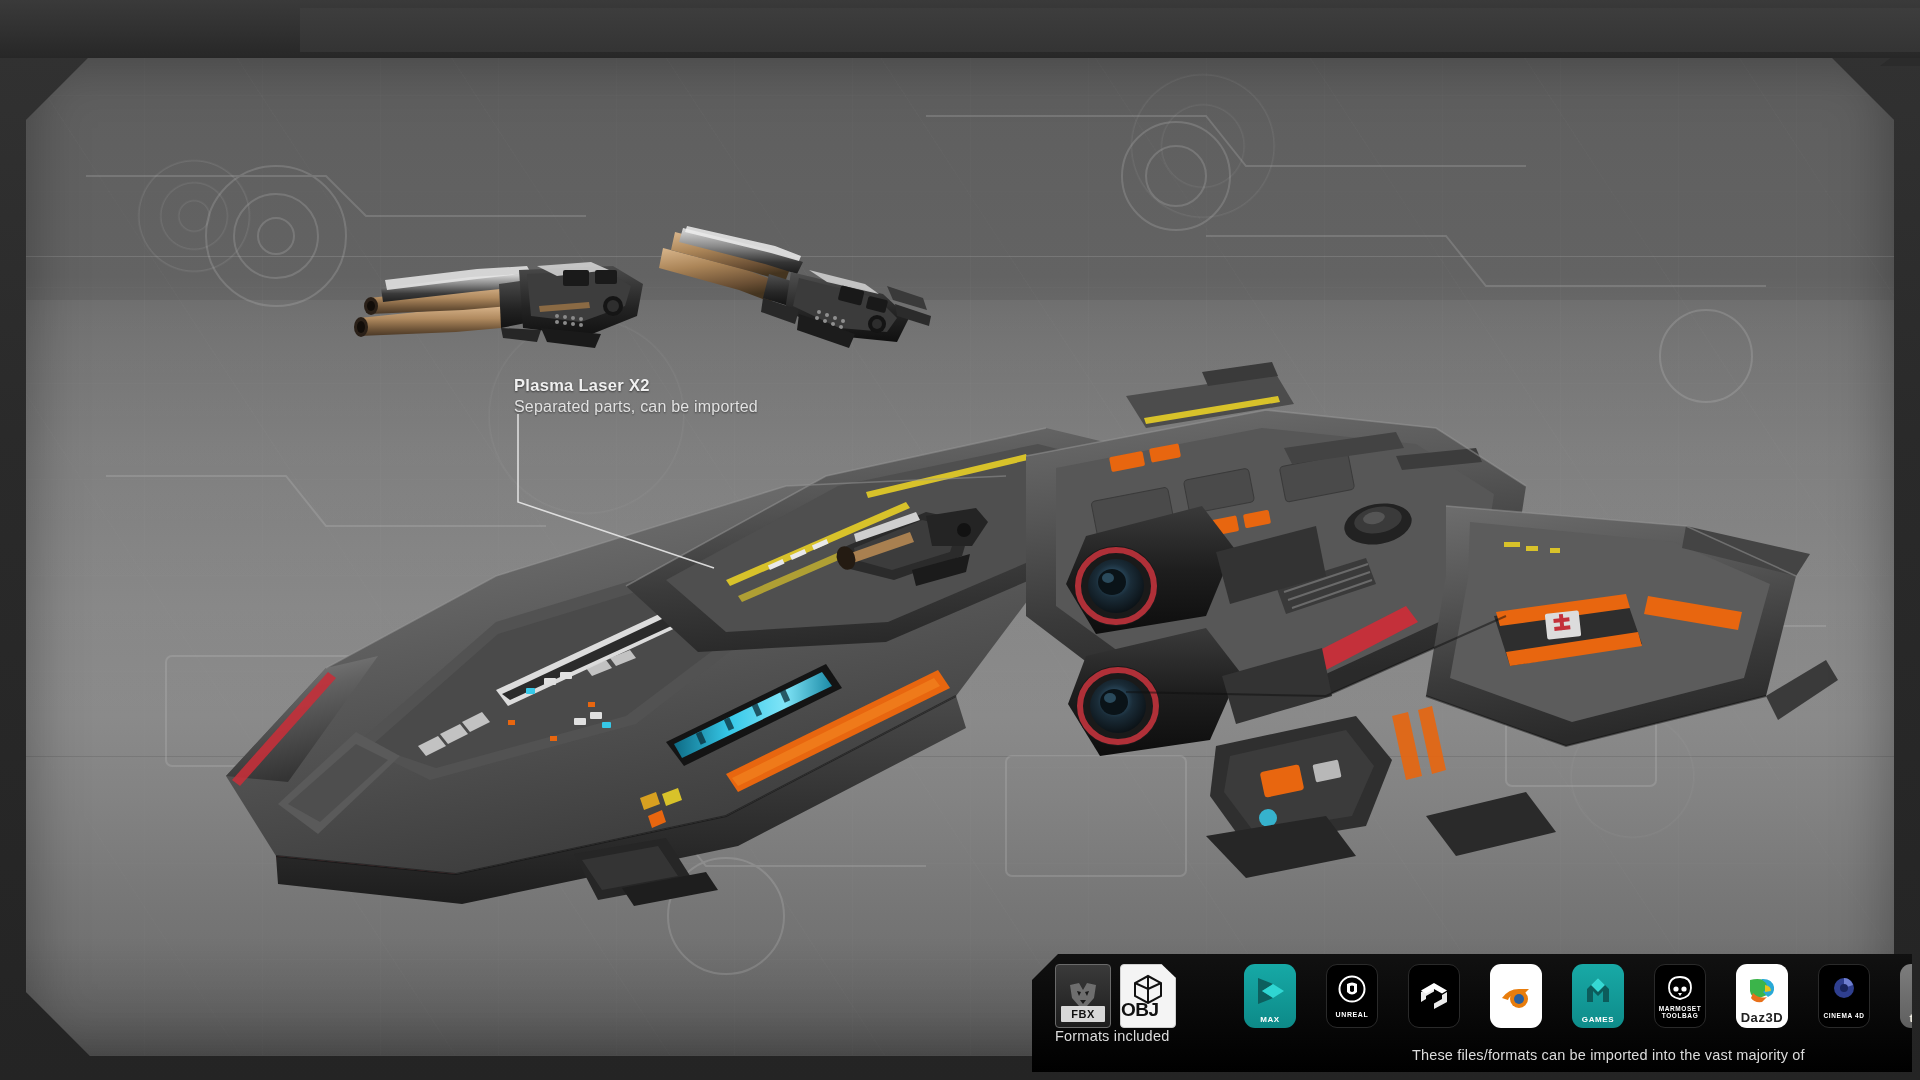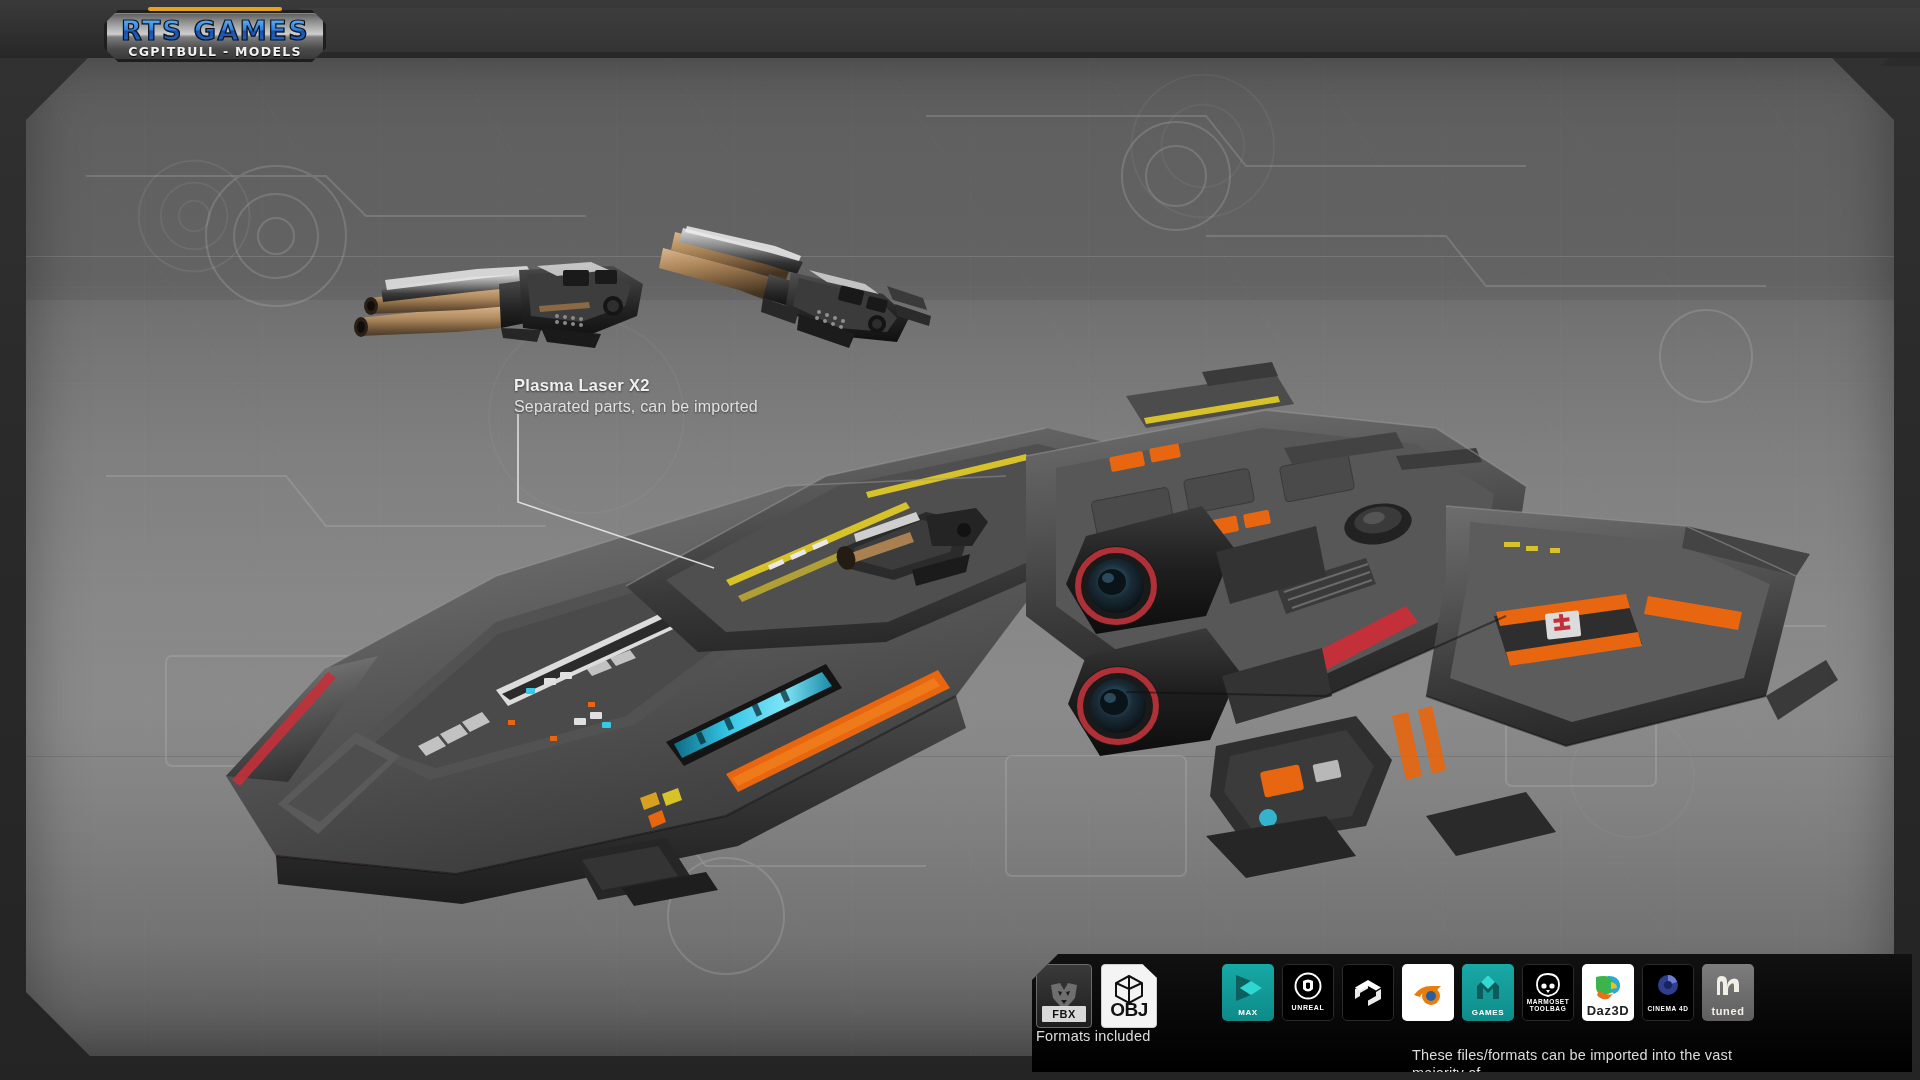--- a/index.html
+++ b/index.html
@@ -159,49 +159,49 @@
   .ship-layer{ position:absolute; inset:0; z-index:18; }
 
   
   .dock{
     position:absolute; right:8px; bottom:8px;
     width:880px; height:118px;
     background:linear-gradient(180deg,#111 0%,#000 100%);
     z-index:50;
     clip-path:polygon(26px 0, 100% 0, 100% 100%, 0 100%, 0 26px);
   }
-  .fmt-group{ position:absolute; left:4px; top:10px; }
+  .fmt-group{ position:absolute; left:23px; top:10px; }
   .fmt-icons{ display:flex; gap:9px; }
   .ficon{
     width:56px; height:64px; border-radius:4px;
     display:flex; align-items:center; justify-content:center;
     position:relative; overflow:hidden;
   }
   .ficon-fbx{ background:linear-gradient(180deg,#3a3a3a,#1d1d1d); border:1px solid #6a6a6a; }
   .ficon-obj{ background:#f4f4f4; border:1px solid #cfcfcf;
               clip-path:polygon(0 0, 74% 0, 100% 22%, 100% 100%, 0 100%); }
   .fbx-tag{
     position:absolute; left:5px; right:5px; bottom:5px; height:16px;
     background:#d8d8d8; color:#111; font-size:11px; font-weight:800;
     display:flex; align-items:center; justify-content:center; letter-spacing:.5px;
     border-radius:1px;
   }
   .obj-tag{
     position:absolute; left:0; right:0; bottom:6px;
-    color:#111; font-size:19px; font-weight:900; text-align:center; letter-spacing:-.5px;
+    color:#111; font-size:19px; font-weight:900; letter-spacing:-.5px;
   }
   .fmt-caption{
     color:#dcdcdc; font-size:14.5px; letter-spacing:.2px;
   }
 
   .soft-group{ position:absolute; left:190px; top:10px; }
   .soft-icons{ display:flex; gap:8px; }
   .sicon{
-    width:52px; height:57px; border-radius:5px; position:relative;
-    display:flex; align-items:center; justify-content:center; overflow:hidden;
+    width:52px; height:64px; border-radius:11px; position:relative;
+    display:flex; align-items:center; justify-content:center; overflow:hidden;margin-left:22px;
   }
   .s-max{ background:linear-gradient(180deg,#16a9a6,#0d8a88); }
   .s-unreal{ background:#000; border:1px solid #2a2a2a; }
   .s-unity{ background:#000; border:1px solid #2a2a2a; }
   .s-blender{ background:#fff; }
   .s-maya{ background:linear-gradient(180deg,#18a9a6,#0e8c8a); }
   .s-marmoset{ background:#000; border:1px solid #2a2a2a; }
   .s-daz{ background:#fff; }
   .s-c4d{ background:#000; border:1px solid #2a2a2a; }
   .s-modo{ background:linear-gradient(180deg,#7d7d7d,#5f5f5f); }
@@ -616,26 +616,20 @@
   <div class="header">
     <div class="header-strip"></div>
   </div>
   <div class="orange-bar"></div>
   <div class="orange-bar-cap"></div>
 
   <div class="header-text">
     <span class="ht-orange">Textures are tuned for PBR Shaders.</span><span class="ht-white"> Previews images rendered with </span><span class="ht-grey">Marmosel Toolbag 3.0</span>
   </div>
 
-  <div class="logo-wrap">
-    <div class="logo-top-accent"></div>
-    <div class="logo-plate"></div>
-    <div class="logo-title">RTS GAMES</div>
-    <div class="logo-sub">CGPITBULL - MODELS</div>
-  </div>
 
   <div class="dock">
 
     <div class="fmt-group">
       <div class="fmt-icons">
 
         <div class="ficon ficon-fbx">
           <svg width="34" height="30" viewBox="0 0 34 30">
             <path d="M4 4 L13 2 L17 9 L21 2 L30 4 L28 17 L21 25 L13 25 L6 17 Z" fill="#6e6e6e"></path>
             <path d="M11 10 L15 11 L13 15 Z" fill="#1a1a1a"></path>

